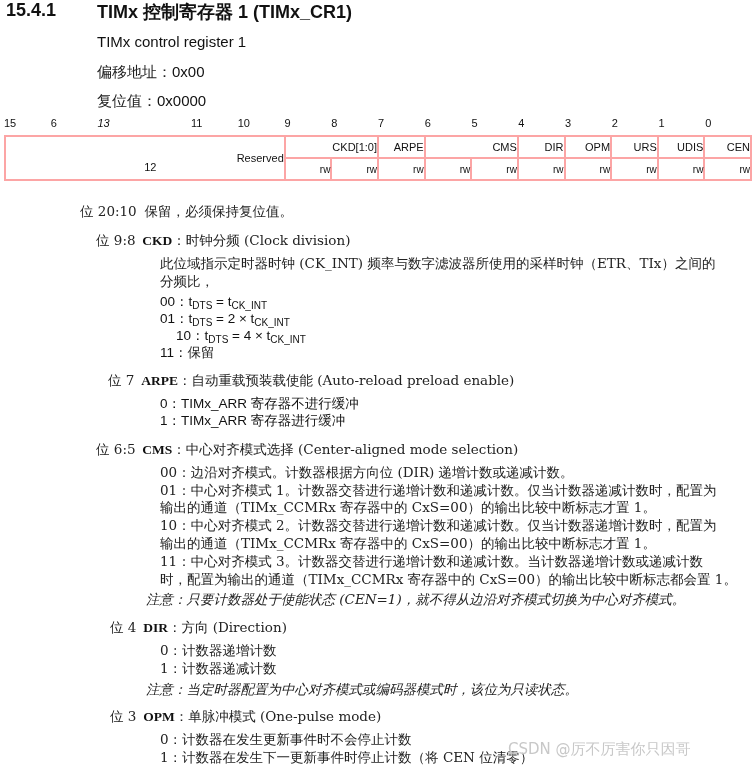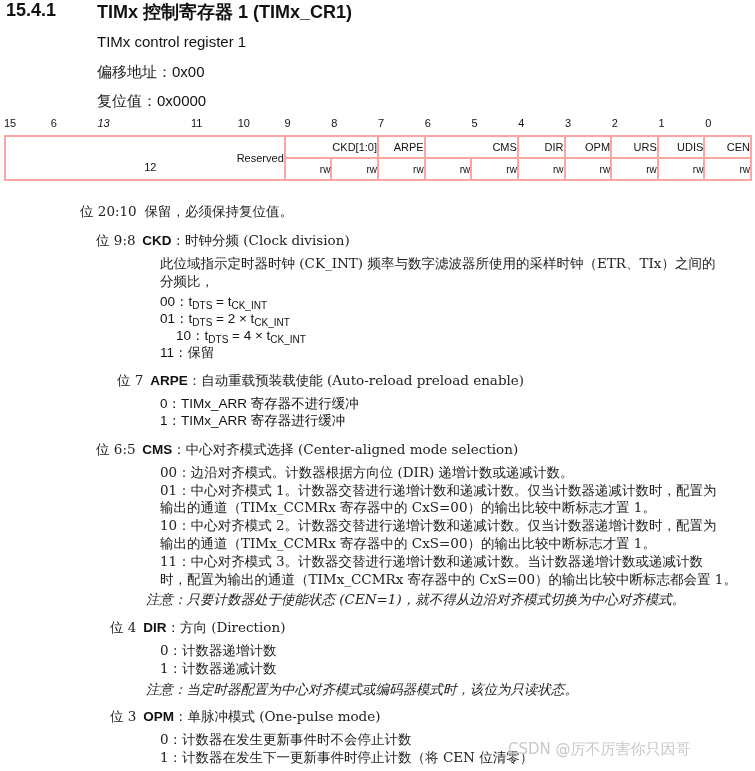--- a/index.html
+++ b/index.html
@@ -8,21 +8,21 @@
   .abs { position:absolute; white-space:nowrap; }
   .cjk { font-family:"DejaVu Serif", "Liberation Serif", serif; color:#222; }
   .sec-num { left:6px; top:0px; font-size:18px; font-weight:bold; }
   .sec-title { left:97px; top:0px; font-size:18px; font-weight:bold; }
   .meta { left:97px; font-size:15px; }
   .bitnum { top:117px; width:46.75px; font-size:11px; }
   table.reg { position:absolute; left:4px; top:135px; width:748px; border-collapse:collapse; table-layout:fixed; }
   table.reg td { border:2px solid #fca5a5; text-align:right; font-size:11px; padding:0; height:20px; }
   table.reg td.rw { font-size:10px; height:20px; }
   .line { font-size:13.5px; }
-  .b { font-weight:bold; font-family:Liberation Sans, sans-serif; color:#111; }
+  .b { font-weight:bold; font-family:Liberation Serif, serif; color:#111; }
   .lat { font-family:"Liberation Sans", sans-serif; color:#111; }
   .note { font-style:italic; }
   sub { font-size:10px; vertical-align:-3px; line-height:0; }
   .wm { color:#c8c8c8; font-size:15px; font-family:"DejaVu Sans", sans-serif; }
 </style>
 </head>
 <body>
 
 <div class="abs sec-num">15.4.1</div>
 <div class="abs sec-title">TIMx 控制寄存器 1 (TIMx_CR1)</div>
@@ -116,21 +116,21 @@
 <div class="abs line lat" style="left:160px; top:310px;">
   <span>01：</span><span>t</span><sub>DTS</sub><span> = 2 × t</span><sub>CK_INT</sub>
 </div>
 <div class="abs line lat" style="left:176px; top:327px;">
   <span>10：</span><span>t</span><sub>DTS</sub><span> = 4 × t</span><sub>CK_INT</sub>
 </div>
 <div class="abs line" style="left:160px; top:344px;">
   <span class="lat">11：</span><span class="cjk">保留</span>
 </div>
 
-<div class="abs line" style="left:117px; top:372px;">
+<div class="abs line" style="left:108px; top:372px;">
   <span class="cjk">位 7</span>
   <span class="b" style="margin-left:3px;">ARPE</span><span class="cjk">：自动重载预装载使能 (Auto-reload preload enable)</span>
 </div>
 <div class="abs line lat" style="left:160px; top:395px;">0：TIMx_ARR 寄存器不进行缓冲</div>
 <div class="abs line lat" style="left:160px; top:412px;">1：TIMx_ARR 寄存器进行缓冲</div>
 
 <div class="abs line" style="left:96px; top:441px;">
   <span class="cjk">位 6:5</span>
   <span class="b" style="margin-left:3px;">CMS</span><span class="cjk">：中心对齐模式选择 (Center-aligned mode selection)</span>
 </div>

